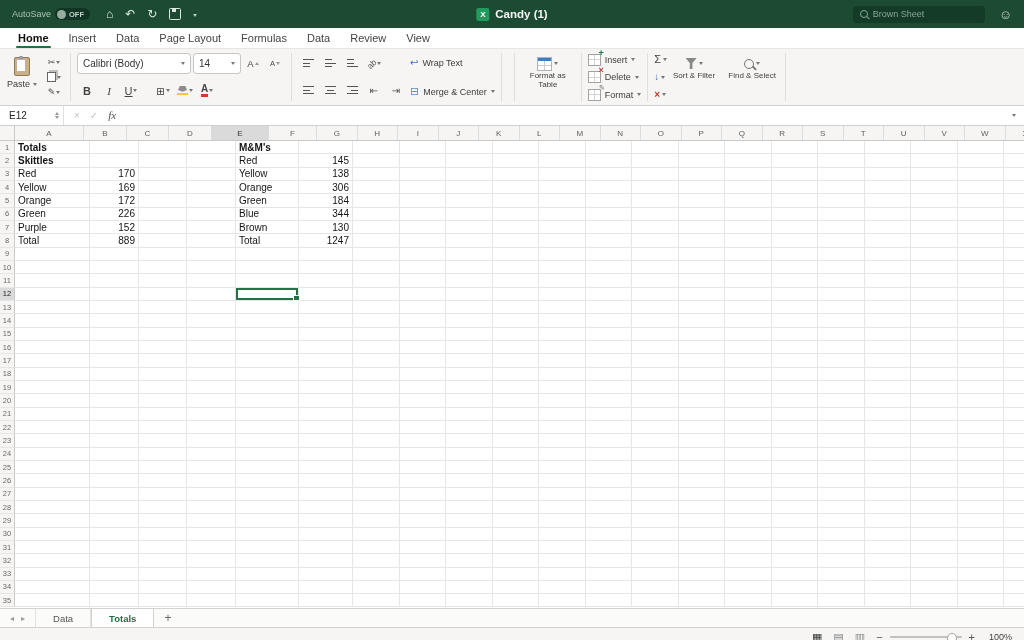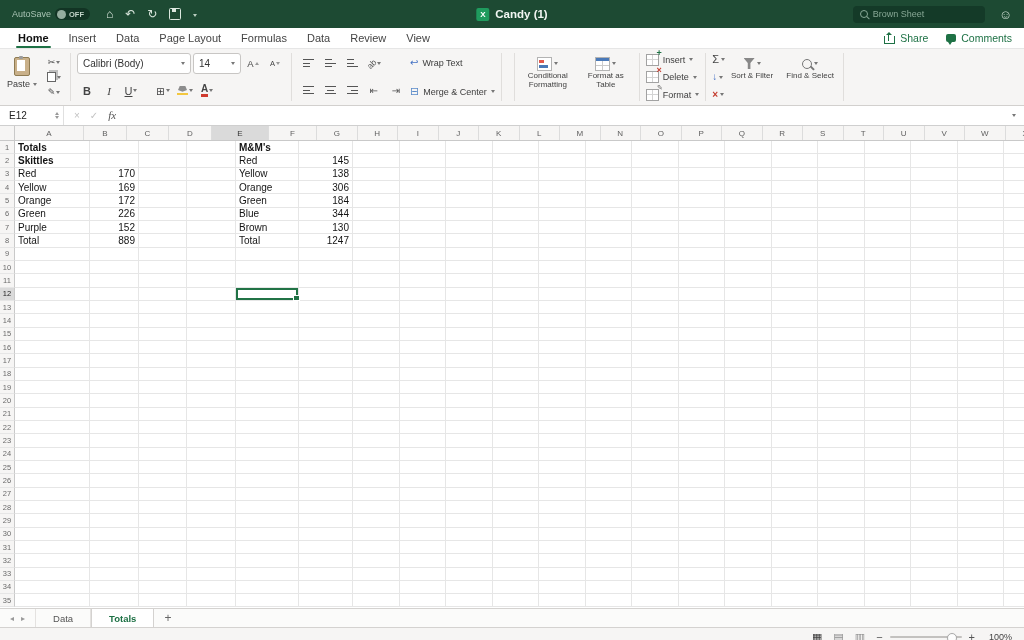--- a/index.html
+++ b/index.html
@@ -182,30 +182,20 @@
 
   <nav class="tabrow">
     <span class="rtab active">Home</span>
     <span class="rtab">Insert</span>
     <span class="rtab">Data</span>
     <span class="rtab">Page Layout</span>
     <span class="rtab">Formulas</span>
     <span class="rtab">Data</span>
     <span class="rtab">Review</span>
     <span class="rtab">View</span>
-    <div class="tab-actions">
-      <span class="taction">
-        <span class="share-ic"></span>
-        <span>Share</span>
-      </span>
-      <span class="taction">
-        <span class="comment-ic"></span>
-        <span>Comments</span>
-      </span>
-    </div>
   </nav>
 
   <div class="ribbon">
 
     <div class="rgroup">
       <div class="pastebtn">
         <span class="clipicon"></span>
         <span class="plabel">
             <span>Paste</span>
             <span class="dd"></span>
@@ -318,27 +308,20 @@
         <span class="merge-ic">⊟</span>
         <span>Merge &amp; Center</span>
         <span class="dd"></span>
       </span>
     </div>
     <div class="rsep"></div>
 
     <div class="rsep"></div>
 
     <div class="rgroup">
-      <div class="bigbtn">
-        <span class="icrow">
-            <span class="cf-ic"></span>
-            <span class="dd"></span>
-          </span>
-        <span>Conditional Formatting</span>
-      </div>
       <div class="bigbtn">
         <span class="icrow">
             <span class="fat-ic"></span>
             <span class="dd"></span>
           </span>
         <span>Format as Table</span>
       </div>
     </div>
     <div class="rsep"></div>
 

